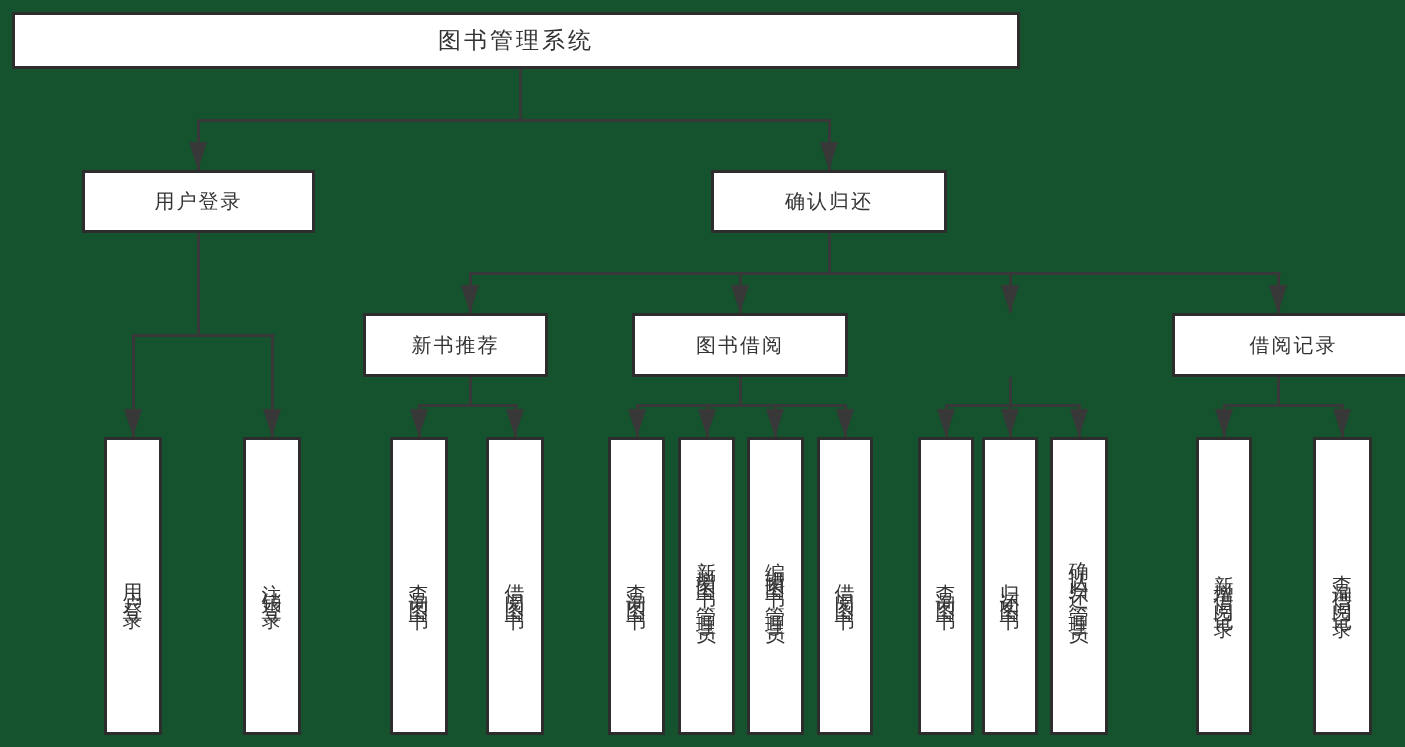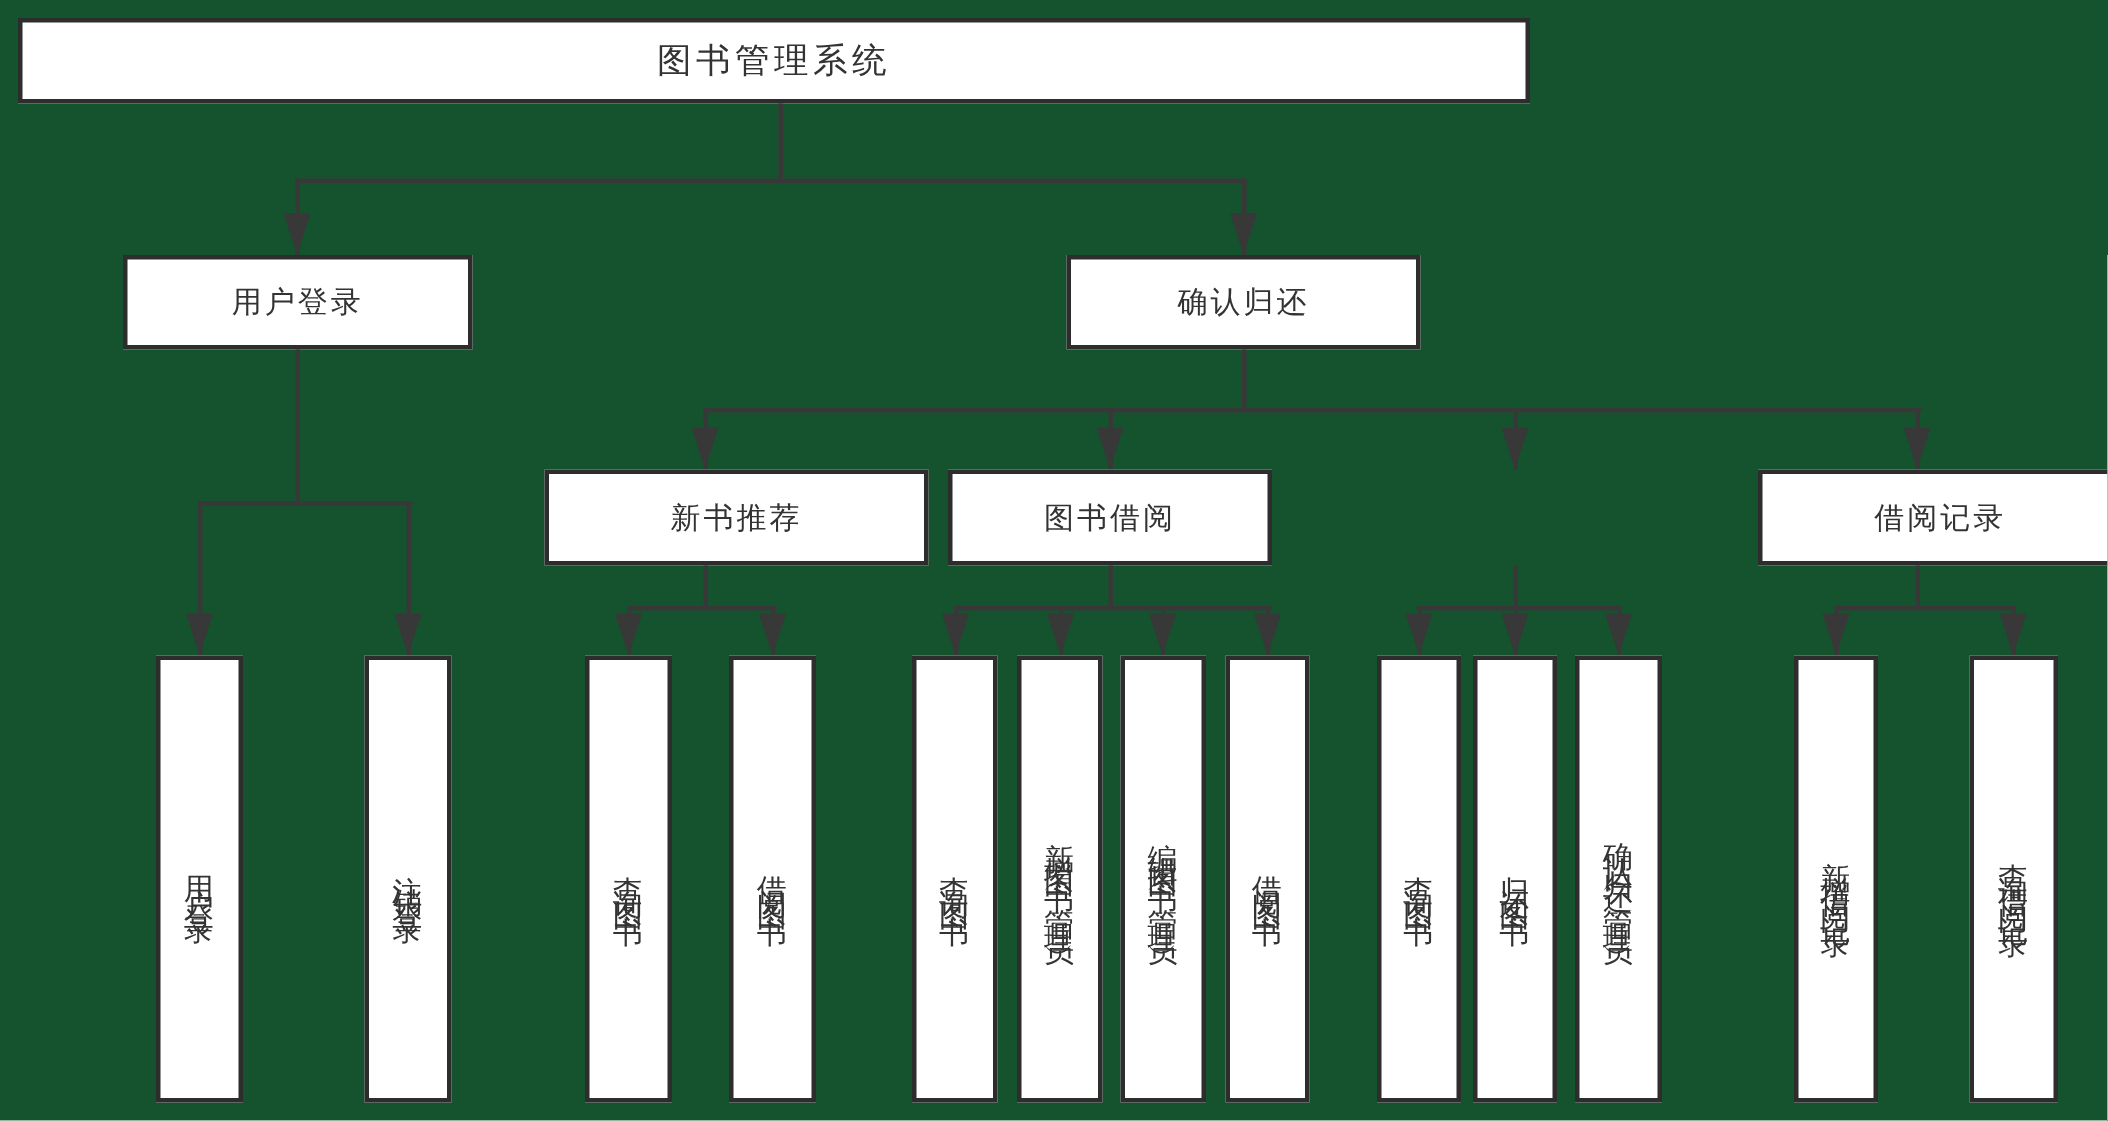--- a/index.html
+++ b/index.html
@@ -81,21 +81,21 @@
   <div class="hl" style="left:469px; top:272px; width:812px;"></div>
   <div class="vl" style="left:469px; top:272px; height:41px;"></div>
   <div class="ar" style="left:461px; top:285px;"></div>
   <div class="vl" style="left:739px; top:272px; height:41px;"></div>
   <div class="ar" style="left:731px; top:285px;"></div>
   <div class="vl" style="left:1009px; top:272px; height:41px;"></div>
   <div class="ar" style="left:1001px; top:285px;"></div>
   <div class="vl" style="left:1277px; top:272px; height:41px;"></div>
   <div class="ar" style="left:1269px; top:285px;"></div>
 
-  <div class="node node-h" style="left:363px; top:313px; width:256px; height:64px;">
+  <div class="node node-h" style="left:363px; top:313px; width:185px; height:64px;">
     <span>新书推荐</span>
   </div>
   <div class="node node-h" style="left:632px; top:313px; width:216px; height:64px;">
     <span>图书借阅</span>
   </div>
   <div class="node node-h" style="left:1172px; top:313px; width:243px; height:64px;">
     <span>借阅记录</span>
   </div>
 
   <div class="vl" style="left:469px; top:377px; height:29px;"></div>

